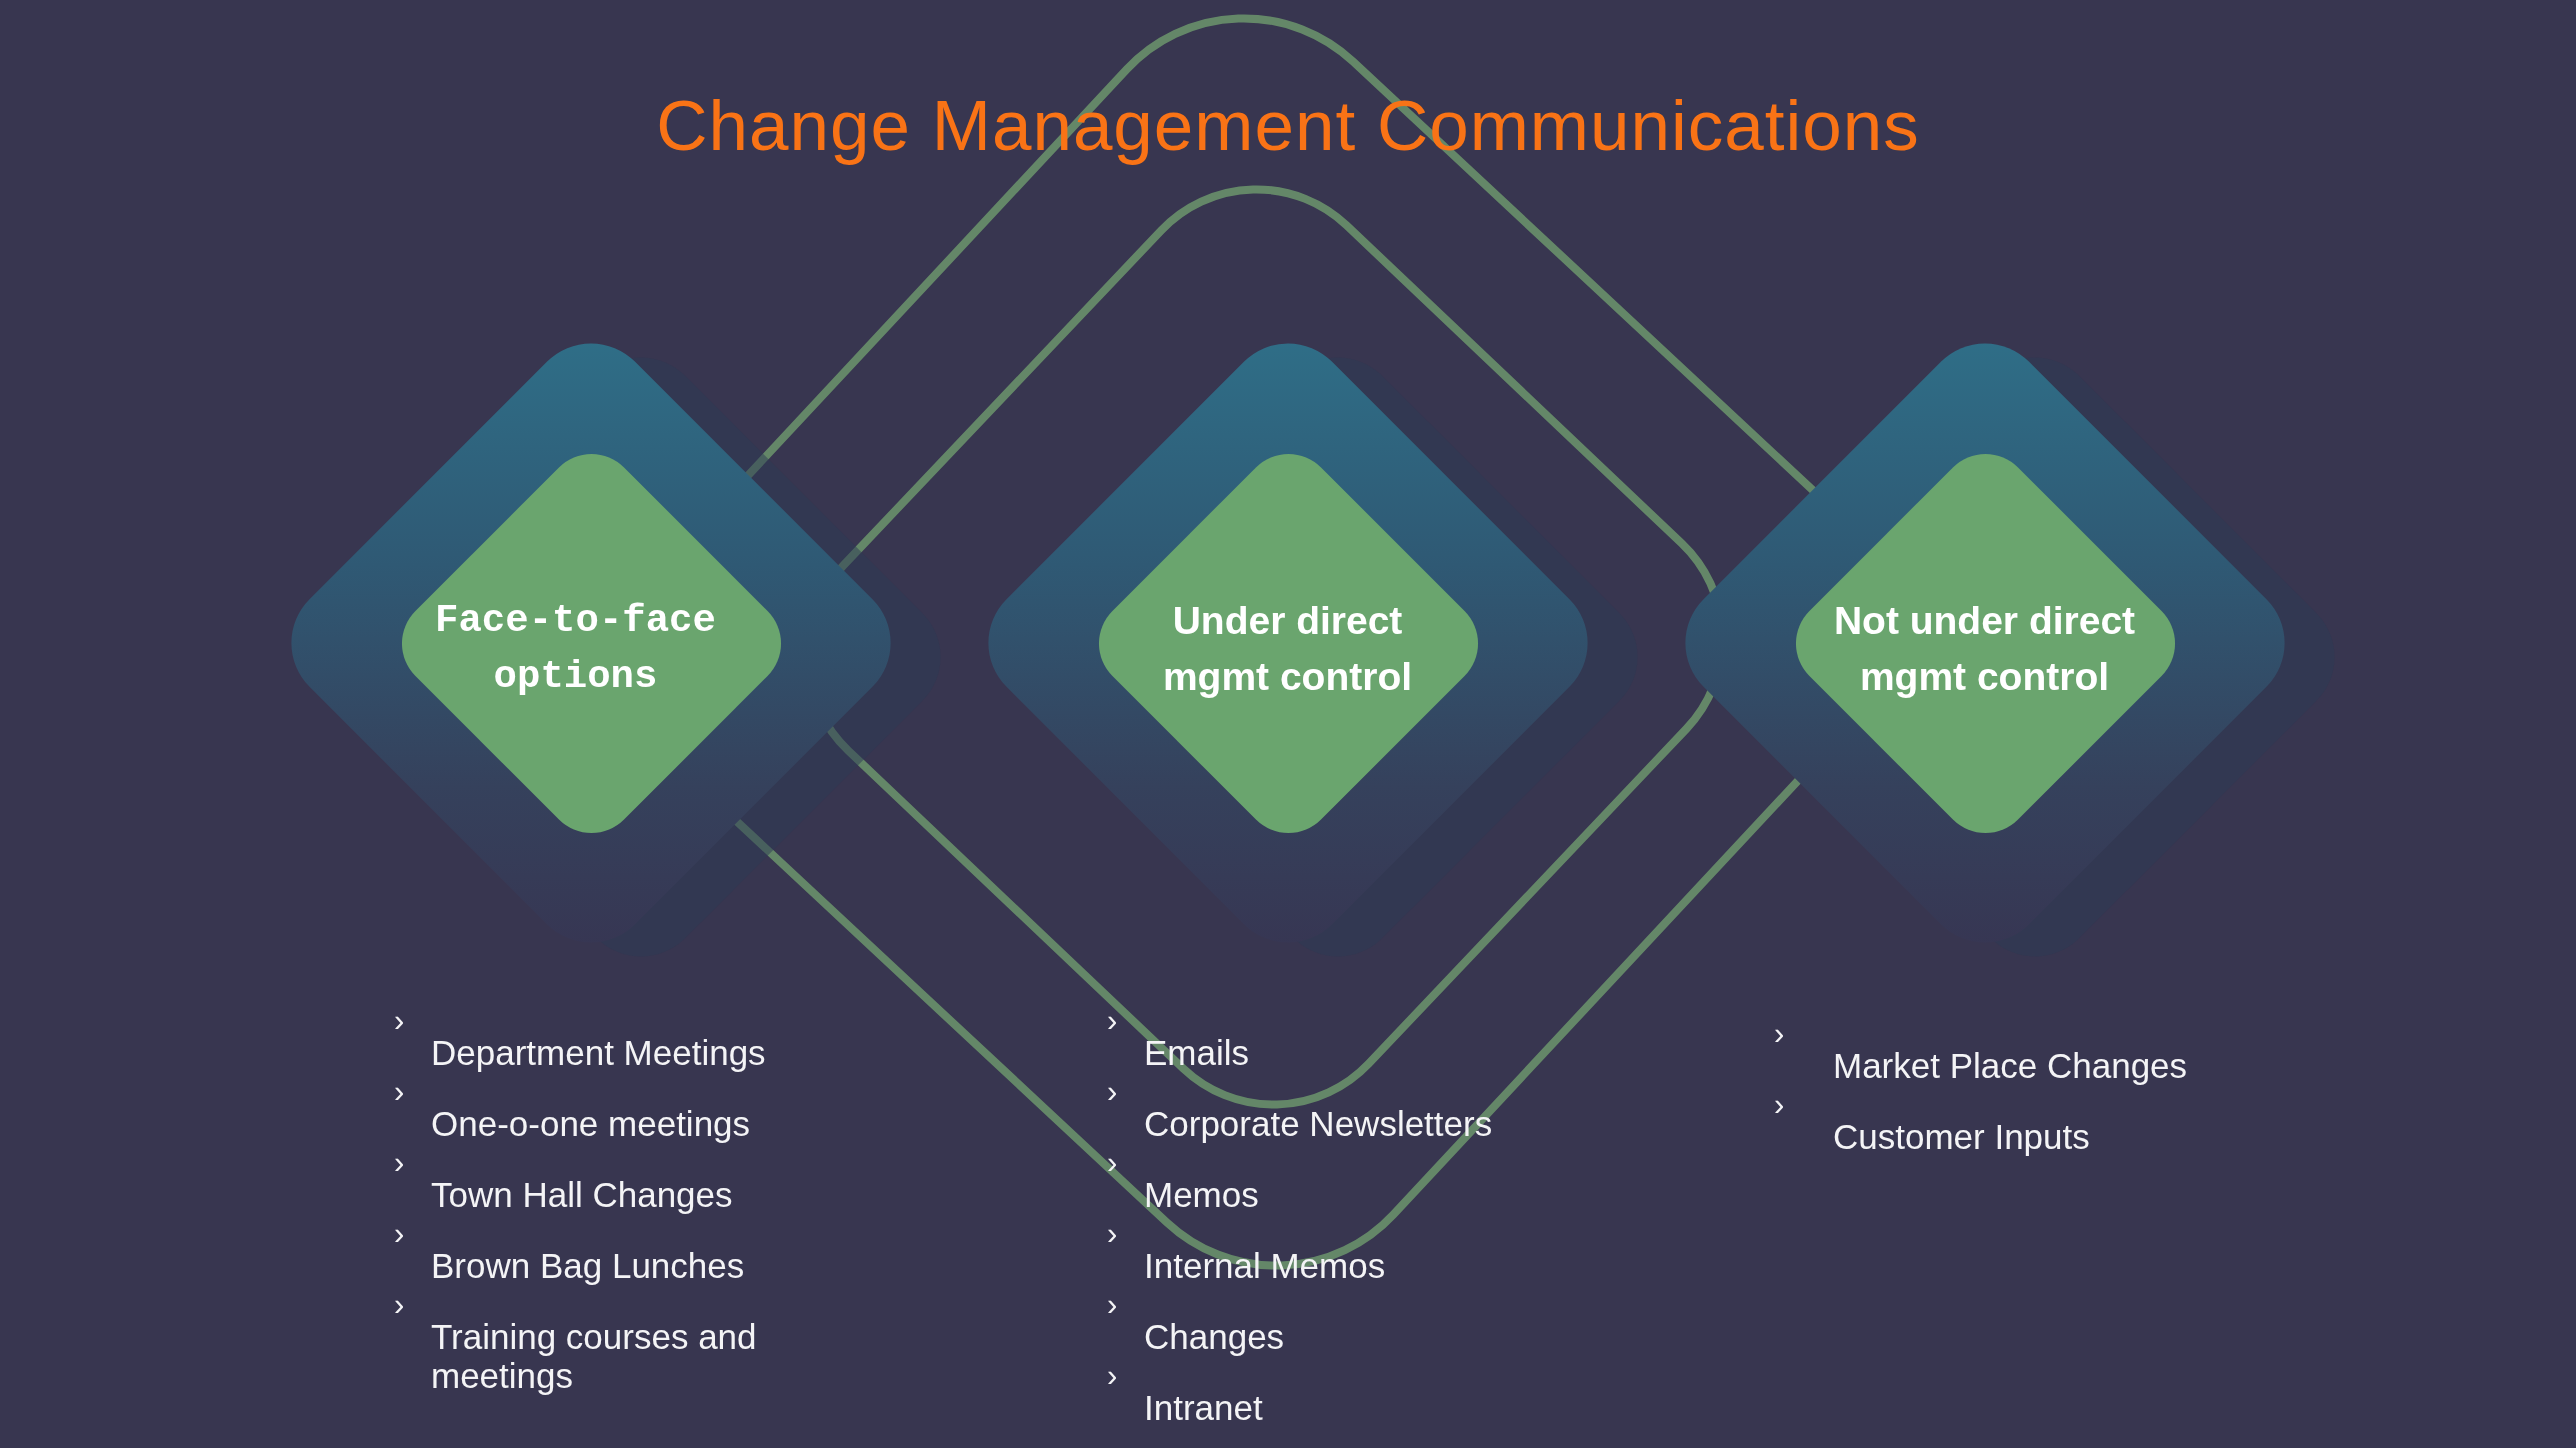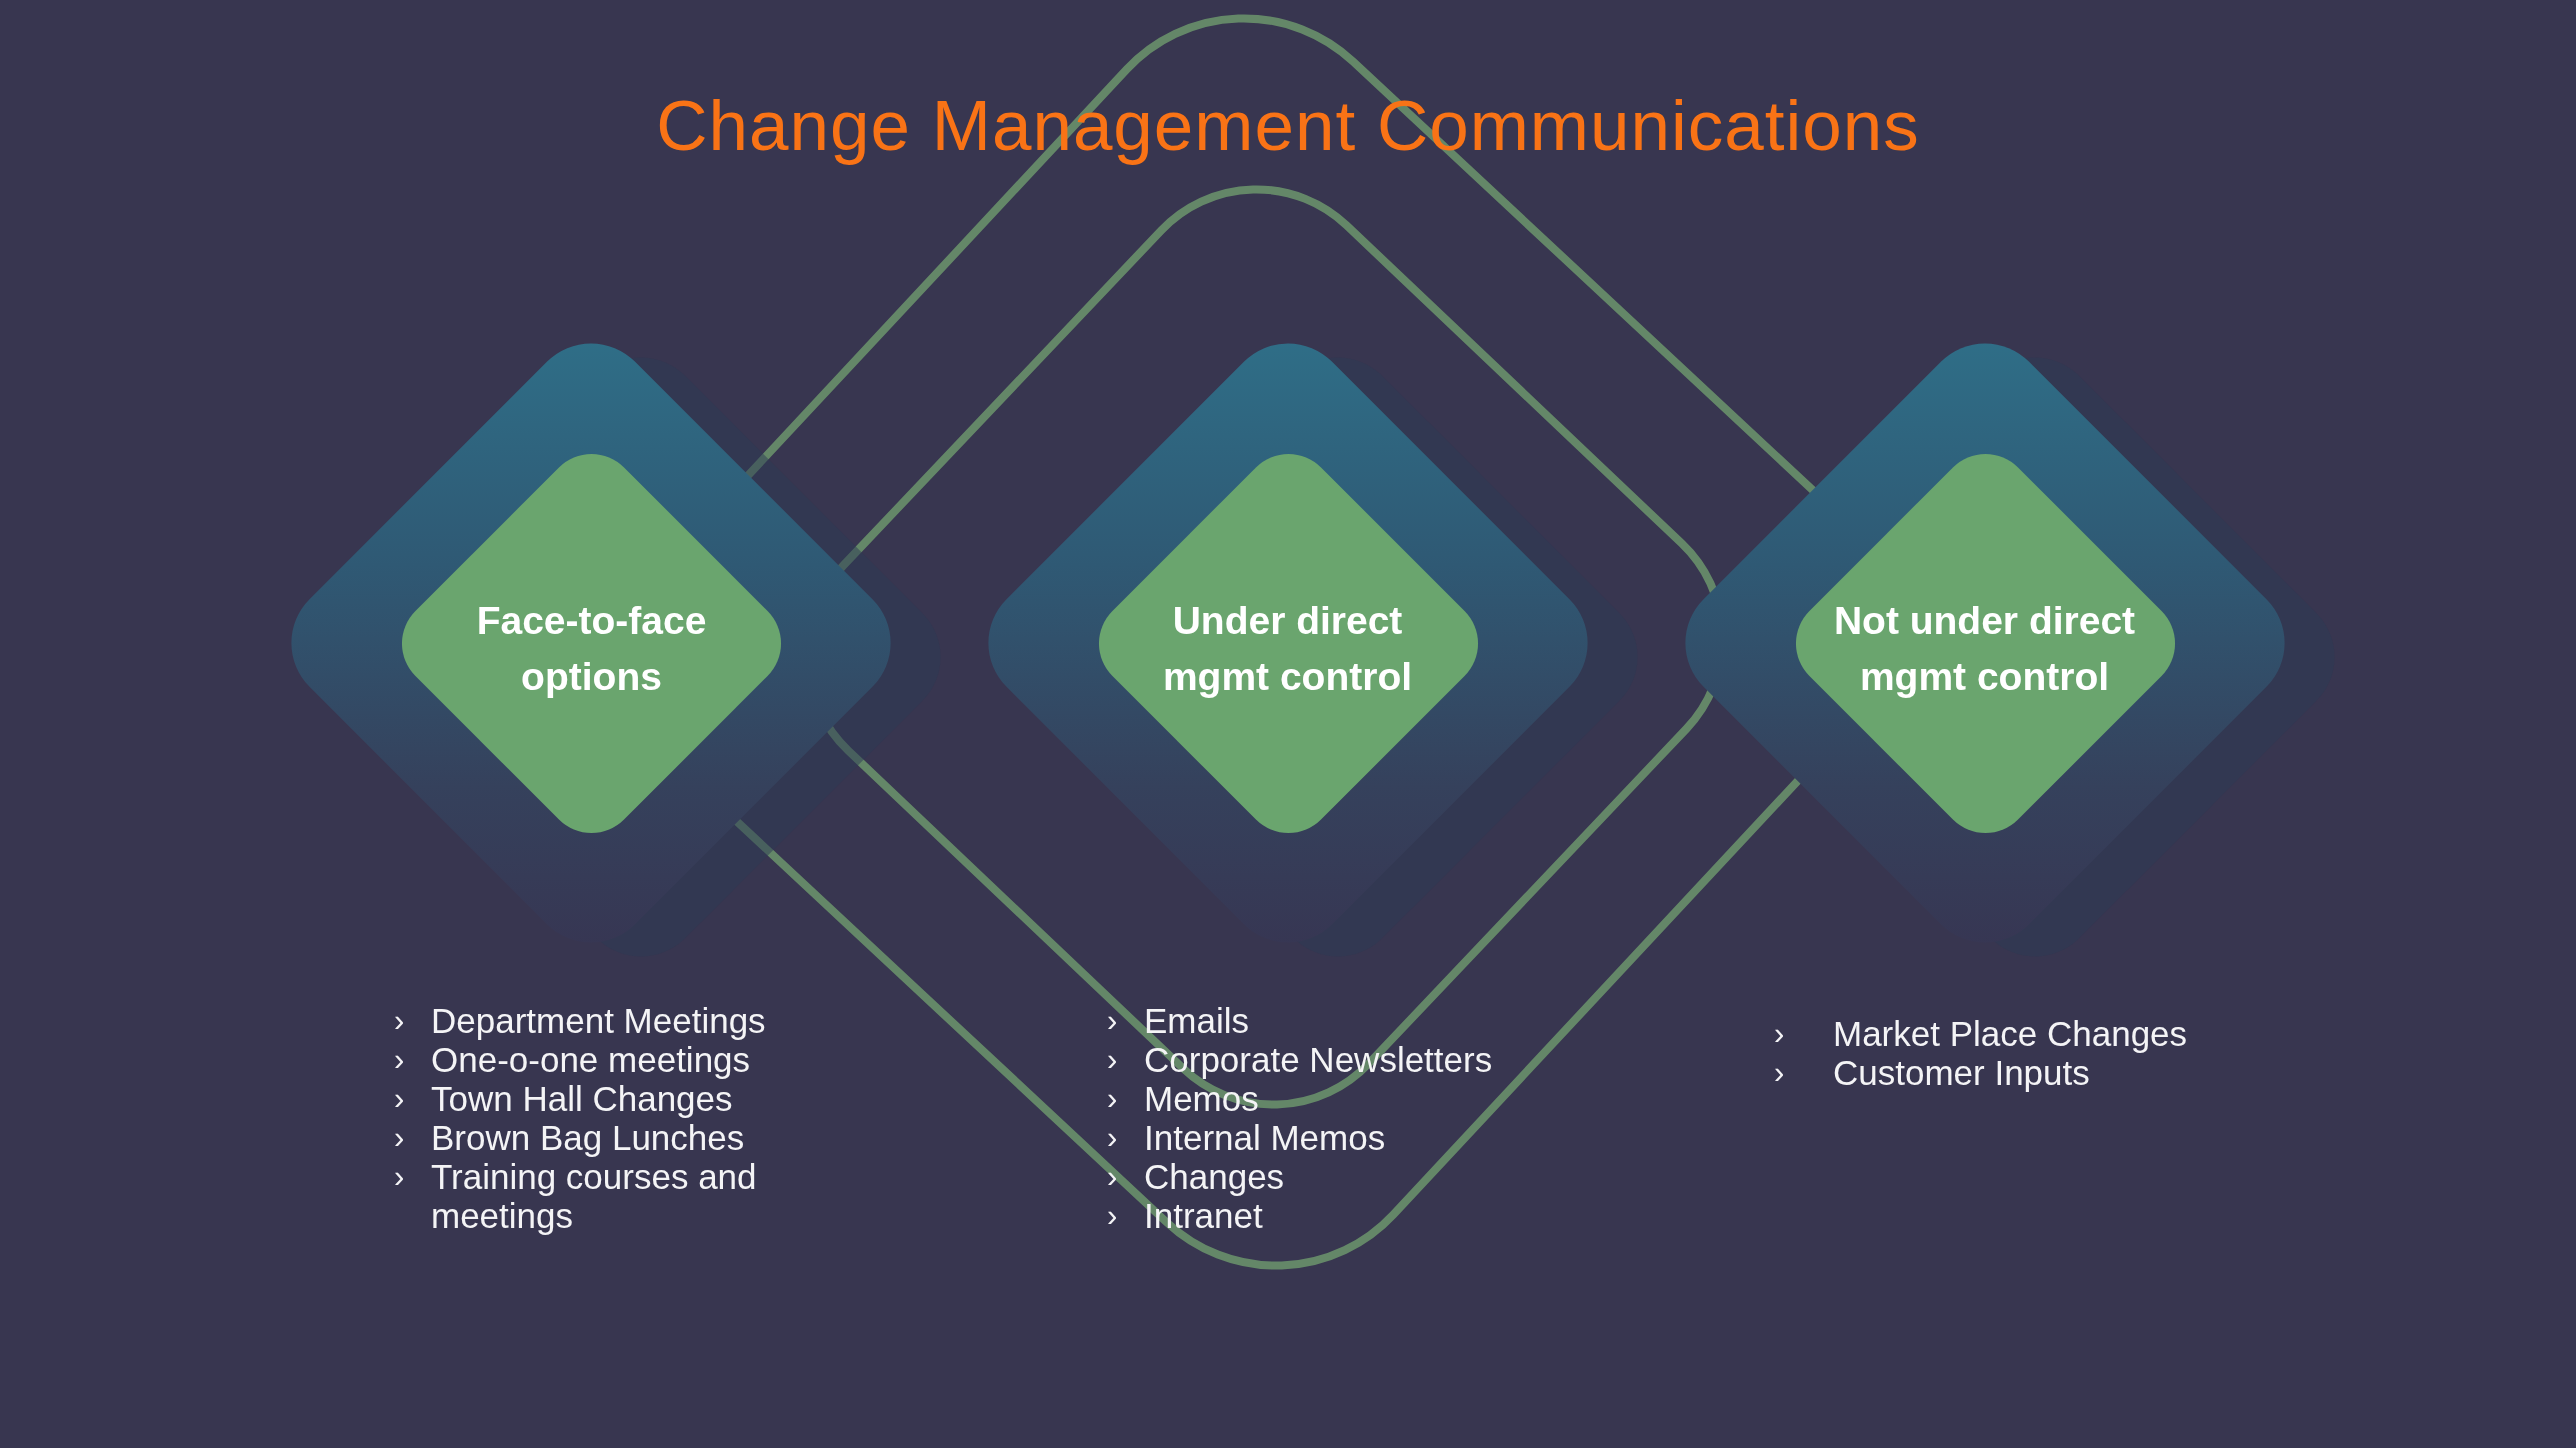--- a/index.html
+++ b/index.html
@@ -73,21 +73,21 @@
     position: absolute;
     top: 593px;
     width: 425px;
     text-align: center;
     color: #ffffff;
     font-weight: bold;
     font-size: 39px;
     line-height: 56px;
     z-index: 30;
   }
-  .g0 .diamond-label { left: 379px; }
+  .g0 .diamond-label { left: 363px; font-family: Liberation Mono, monospace; }
   .g1 .diamond-label { left: 1075px; }
   .g2 .diamond-label { left: 1772px; }
 
   
   .title {
     position: absolute;
     left: 0; top: 85px;
     width: 2576px;
     text-align: center;
     color: #f97316;
@@ -107,21 +107,21 @@
   }
   .list-left   { left: 394px;  top: 1001px; width: 502px; }
   .list-center { left: 1107px; top: 1001px; width: 637px; }
   .list-right  { left: 1774px; top: 1014px; width: 599px; }
   .li { display: flex; align-items: flex-start; }
   .bullet {
     flex: 0 0 37px;
     font-size: 31px;
   }
   .list-right .bullet { flex: 0 0 59px; }
-  .txt { max-width: 425px; white-space: normal; }
+  .txt { max-width: 425px; white-space: normal; margin-top: 32px; }
 </style>
 </head>
 <body>
 
 <div class="slide">
 
   <div class="outline-diamond outline-outer"></div>
   <div class="outline-diamond outline-inner"></div>
 
   <div class="group g0">

